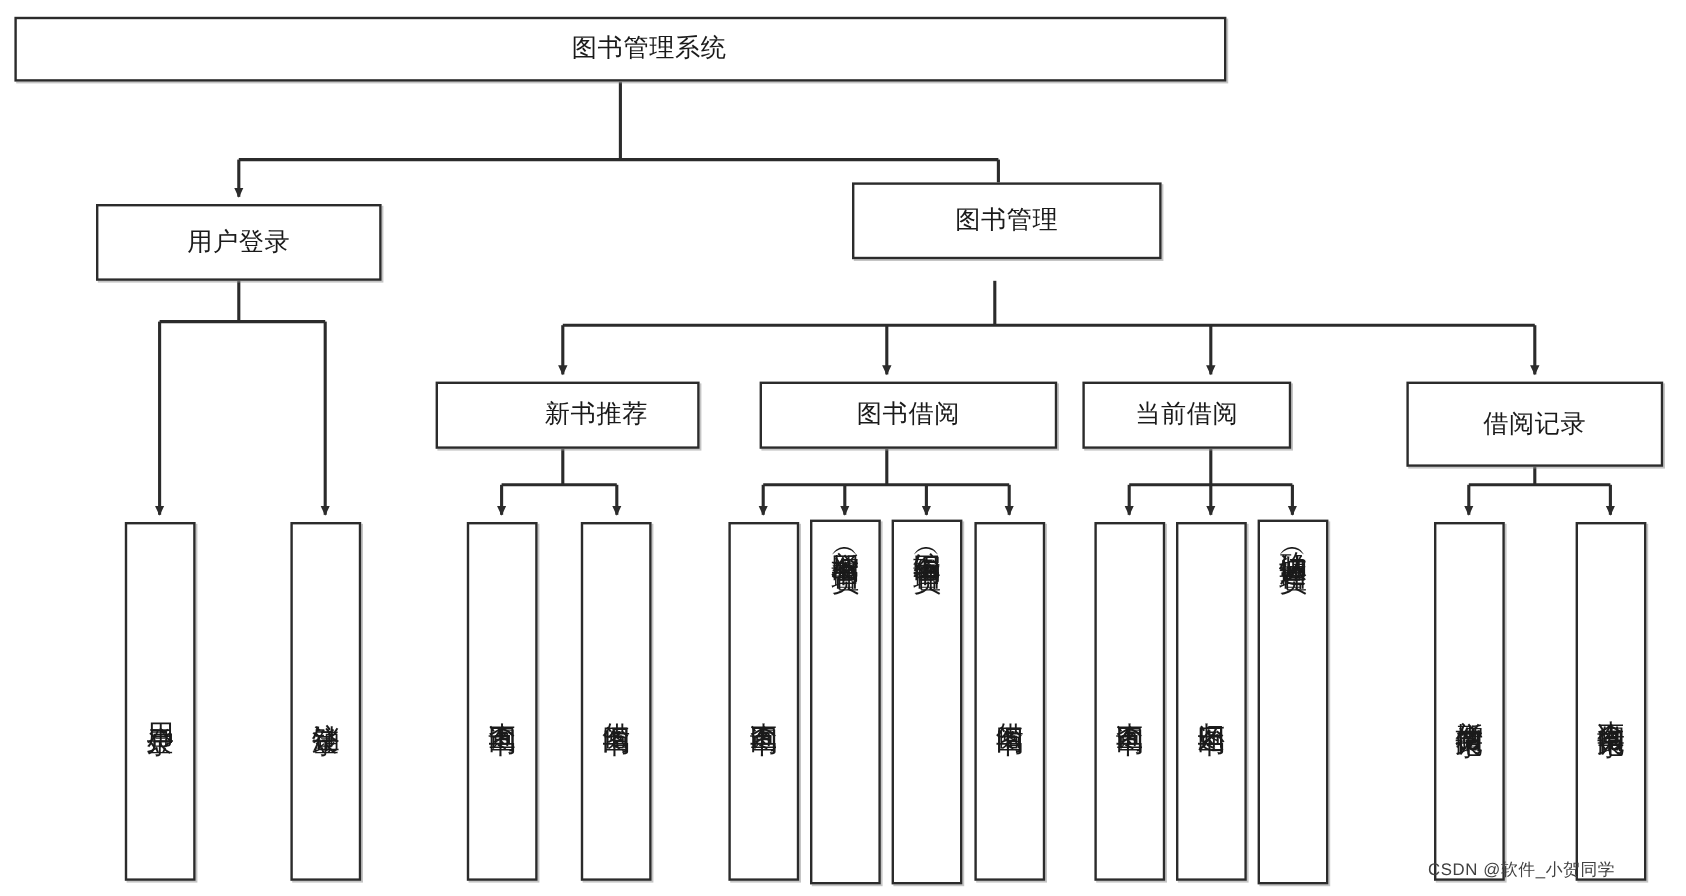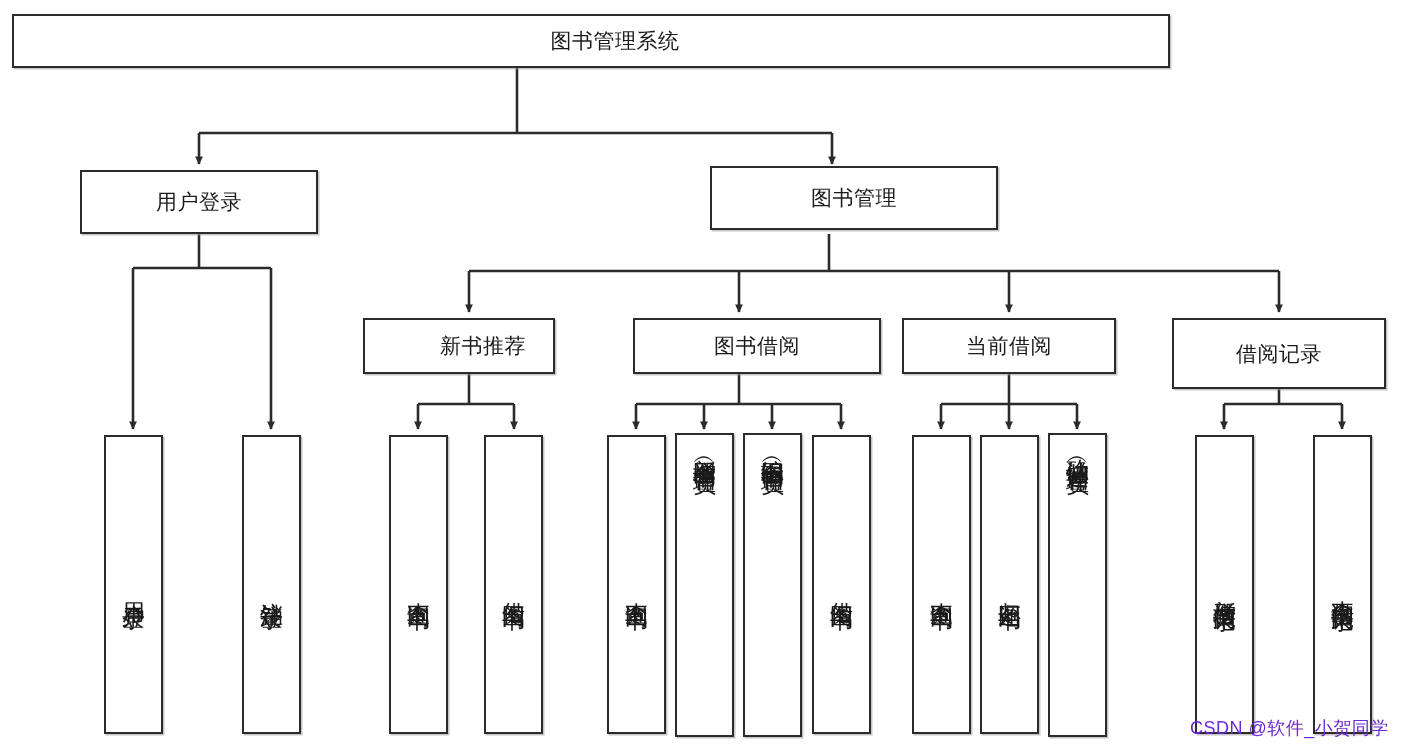--- a/index.html
+++ b/index.html
@@ -56,22 +56,22 @@
     text-orientation: upright;
     font-size: 23px;
     letter-spacing: 2px;
     line-height: 1.0;
   }
   .node.vert.mid {
     align-items: center;
   }
   .watermark {
     position: absolute;
-    font-size: 18px;
-    color: #6d28d9;
+    font-size: 14px;
+    color: #404040;
     white-space: nowrap;
     letter-spacing: 0.5px;
   }
 </style>
 </head>
 <body>
 
 <div id="canvas">
 
   <svg class="edges" viewBox="0 0 1405 747">
@@ -117,38 +117,38 @@
       <path d="M1009,404 L1009,429" marker-end="url(#arrowhead)"></path>
       <path d="M1077,404 L1077,429" marker-end="url(#arrowhead)"></path>
 
       <path d="M1279,374 L1279,404"></path>
       <path d="M1224,404 L1342,404"></path>
       <path d="M1224,404 L1224,429" marker-end="url(#arrowhead)"></path>
       <path d="M1342,404 L1342,429" marker-end="url(#arrowhead)"></path>
     </g>
   </svg>
 
-  <div class="node horiz" style="left:12px; top:14px; width:1158px; height:54px;padding-left:48px;">
+  <div class="node horiz" style="left:12px; top:14px; width:1010px; height:54px;padding-left:48px;">
     <span class="label">图书管理系统</span>
   </div>
 
   <div class="node horiz" style="left:80px; top:170px; width:238px; height:64px;">
     <span class="label">用户登录</span>
   </div>
-  <div class="node horiz" style="left:710px; top:166px; width:288px; height:64px;">
+  <div class="node horiz" style="left:710px; top:152px; width:258px; height:64px;">
     <span class="label">图书管理</span>
   </div>
 
-  <div class="node horiz" style="left:363px; top:318px; width:192px; height:56px;padding-left:48px;">
+  <div class="node horiz" style="left:363px; top:318px; width:220px; height:56px;padding-left:48px;">
     <span class="label">新书推荐</span>
   </div>
   <div class="node horiz" style="left:633px; top:318px; width:248px; height:56px;">
     <span class="label">图书借阅</span>
   </div>
-  <div class="node horiz" style="left:902px; top:318px; width:214px; height:56px;">
+  <div class="node horiz" style="left:902px; top:318px; width:174px; height:56px;">
     <span class="label">当前借阅</span>
   </div>
   <div class="node horiz" style="left:1172px; top:318px; width:214px; height:71px;">
     <span class="label">借阅记录</span>
   </div>
 
   <div class="node vert mid" style="left:104px; top:435px; width:59px; height:299px;">
     <span class="label">用户登录</span>
   </div>
   <div class="node vert mid" style="left:242px; top:435px; width:59px; height:299px;">

